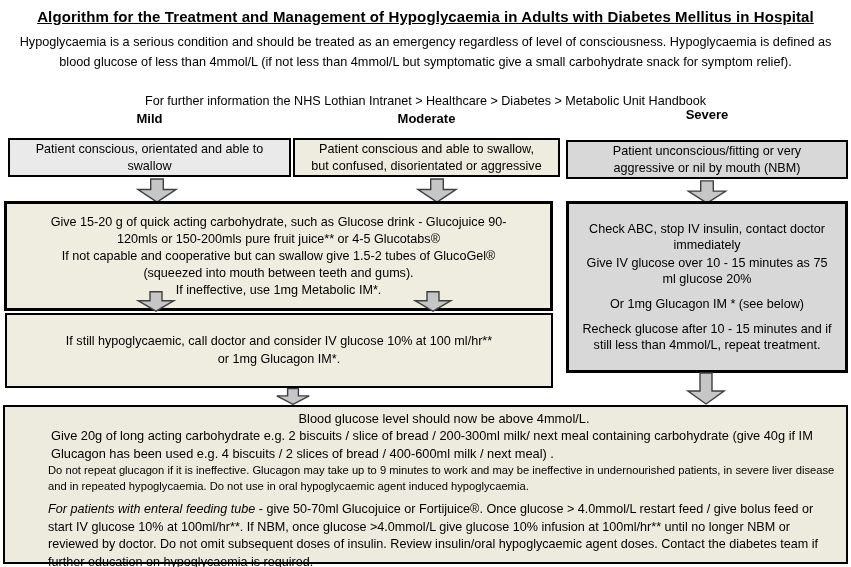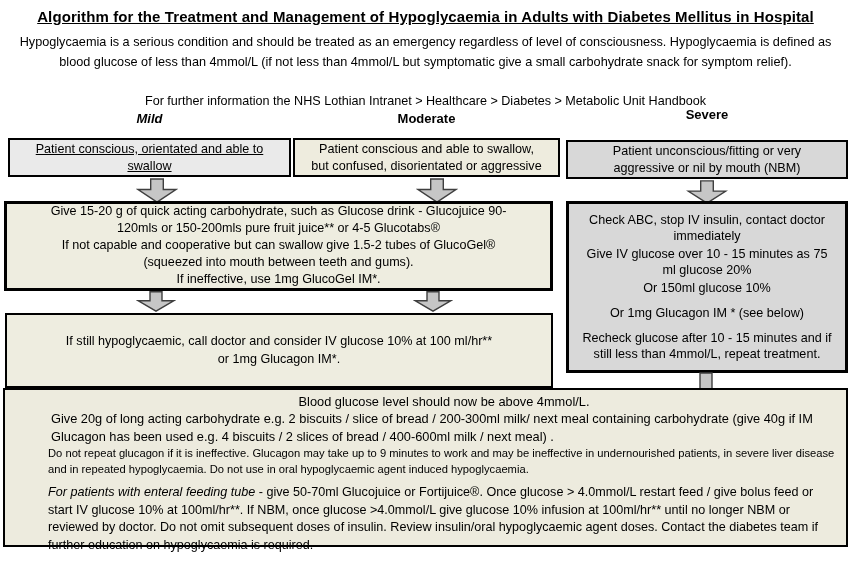--- a/index.html
+++ b/index.html
@@ -62,25 +62,25 @@
 <body>
 
 <div class="page">
 
   <div class="title">Algorithm for the Treatment and Management of Hypoglycaemia in Adults with Diabetes Mellitus in Hospital</div>
 
   <div class="intro">Hypoglycaemia is a serious condition and should be treated as an emergency regardless of level of  consciousness. Hypoglycaemia is defined as blood glucose of less than 4mmol/L (if not less than 4mmol/L but symptomatic give a small carbohydrate snack for symptom relief).</div>
 
   <div class="more-info">For further information the NHS Lothian Intranet &gt; Healthcare &gt; Diabetes &gt; Metabolic Unit Handbook</div>
 
-  <div class="col-header" style="left:8px; top:111px; width:283px;font-style:italic;">Mild</div>
+  <div class="col-header" style="left:8px; top:111px; width:283px;">Mild</div>
   <div class="col-header" style="left:293px; top:111px; width:267px;">Moderate</div>
   <div class="col-header" style="left:566px; top:107px; width:282px;">Severe</div>
 
-  <div class="box fill-mild" style="left:8px; top:138px; width:283px; height:39px; padding:0 12px;text-decoration:underline;">
+  <div class="box fill-mild" style="left:8px; top:138px; width:283px; height:39px; padding:0 12px;">
     <span>Patient conscious, orientated and able to swallow</span>
   </div>
 
   <div class="box fill-moderate" style="left:293px; top:138px; width:267px; height:39px; padding:0 16px;">
     <span>Patient conscious and able to swallow, but confused, disorientated or aggressive</span>
   </div>
 
   <div class="box fill-severe" style="left:566px; top:140px; width:282px; height:39px; padding:0 30px;">
     <span>Patient unconscious/fitting or very aggressive or nil by mouth (NBM)</span>
   </div>
@@ -88,32 +88,31 @@
   <svg class="arrow" style="left:136px; top:178px;" width="42" height="25" viewBox="0 0 40 26" preserveAspectRatio="none">
       <path d="M14 1 H26 V12 H38 L20 25 L2 12 H14 Z"></path>
     </svg>
   <svg class="arrow" style="left:416px; top:178px;" width="42" height="25" viewBox="0 0 40 26" preserveAspectRatio="none">
       <path d="M14 1 H26 V12 H38 L20 25 L2 12 H14 Z"></path>
     </svg>
   <svg class="arrow" style="left:686px; top:180px;" width="42" height="24" viewBox="0 0 40 26" preserveAspectRatio="none">
       <path d="M14 1 H26 V12 H38 L20 25 L2 12 H14 Z"></path>
     </svg>
 
-  <div class="box thick fill-cream" style="left:4px; top:201px; width:549px; height:90px; line-height:17px;justify-content:flex-end;">
+  <div class="box thick fill-cream" style="left:4px; top:201px; width:549px; height:110px; line-height:17px;">
     <span class="line">Give 15-20 g of quick acting carbohydrate, such as Glucose drink  - Glucojuice 90-</span>
     <span class="line">120mls or 150-200mls  pure fruit juice** or 4-5 Glucotabs®</span>
     <span class="line">If not capable  and cooperative but can swallow give 1.5-2 tubes of GlucoGel®</span>
     <span class="line">(squeezed into mouth between  teeth and gums).</span>
-    <span class="line">If ineffective, use 1mg  GlucoGel IM*.</span>
+    <span class="line">If ineffective, use 1mg  Metabolic IM*.</span>
   </div>
 
   <div class="box thick fill-severe" style="left:566px; top:201px; width:282px; height:172px; line-height:16px;">
     <div class="sv-p">Check ABC, stop IV insulin, contact doctor immediately</div>
     <div class="sv-p">Give  IV glucose  over 10 - 15 minutes as 75 ml glucose 20%</div>
-    <div class="sv-p">Or 150ml glucose 10%</div>
     <div class="sv-p sv-gap">Or 1mg Glucagon IM *  (see below)</div>
     <div class="sv-p sv-gap">Recheck glucose after 10 - 15 minutes and if still less than 4mmol/L, repeat treatment.</div>
   </div>
 
   <svg class="arrow" style="left:136px; top:291px;" width="40" height="21" viewBox="0 0 40 26" preserveAspectRatio="none">
       <path d="M14 1 H26 V12 H38 L20 25 L2 12 H14 Z"></path>
     </svg>
   <svg class="arrow" style="left:413px; top:291px;" width="40" height="21" viewBox="0 0 40 26" preserveAspectRatio="none">
       <path d="M14 1 H26 V12 H38 L20 25 L2 12 H14 Z"></path>
     </svg>
@@ -123,20 +122,20 @@
     <span class="line">or 1mg Glucagon IM*.</span>
   </div>
 
   <svg class="arrow" style="left:275px; top:388px;" width="36" height="17" viewBox="0 0 40 26" preserveAspectRatio="none">
       <path d="M14 1 H26 V12 H38 L20 25 L2 12 H14 Z"></path>
     </svg>
   <svg class="arrow" style="left:686px; top:372px;" width="40" height="33" viewBox="0 0 40 33" preserveAspectRatio="none">
       <path d="M14 1 H26 V19 H38 L20 32 L2 19 H14 Z"></path>
     </svg>
 
-  <div class="bottom-box fill-bottom" style="left:3px; top:388px; width:845px; height:159px;padding-left:43px;">
+  <div class="bottom-box fill-bottom" style="left:3px; top:405px; width:845px; height:159px;padding-left:43px;">
     <p class="p1">Blood glucose level should now be above 4mmol/L.</p>
     <p class="p2">Give 20g of long acting carbohydrate e.g.  2 biscuits / slice of bread / 200-300ml milk/ next meal containing carbohydrate (give 40g if IM Glucagon has been used e.g. 4 biscuits / 2 slices of bread / 400-600ml milk / next meal) .</p>
     <p class="p3">Do not repeat glucagon if it is ineffective. Glucagon may take up to 9 minutes to work and may be ineffective in undernourished patients, in severe liver disease and in repeated hypoglycaemia. Do not use in oral hypoglycaemic agent induced hypoglycaemia.</p>
     <p class="p4"><span class="italic-lead">For patients with enteral feeding tube</span><span>  - give 50-70ml Glucojuice or Fortijuice®. Once glucose &gt; 4.0mmol/L restart feed  / give bolus feed  or start IV glucose 10% at 100ml/hr**. If NBM, once glucose &gt;4.0mmol/L  give glucose 10%  infusion at 100ml/hr** until no longer NBM or reviewed by doctor. Do not omit subsequent doses of insulin. Review insulin/oral hypoglycaemic agent doses. Contact the diabetes team if further education on hypoglycaemia is required.</span></p>
   </div>
 
 </div>
 
 </body></html>

